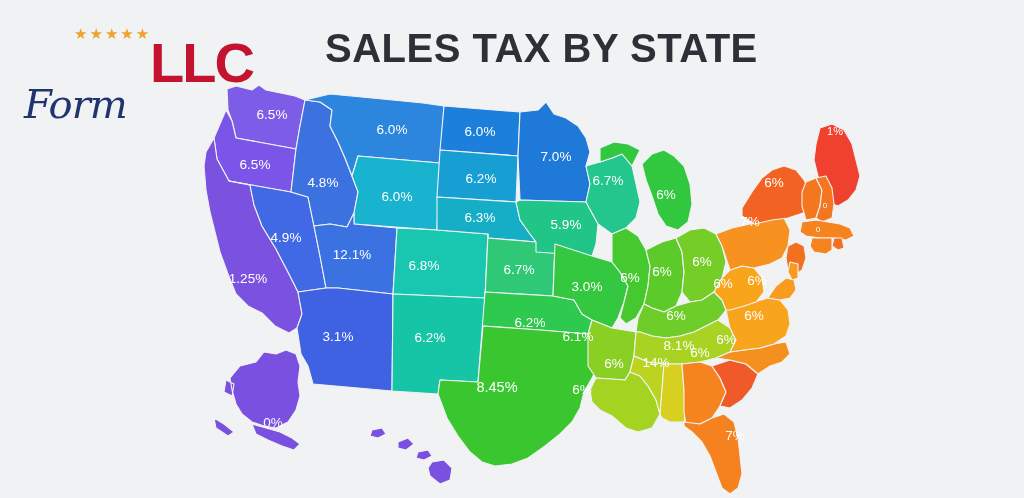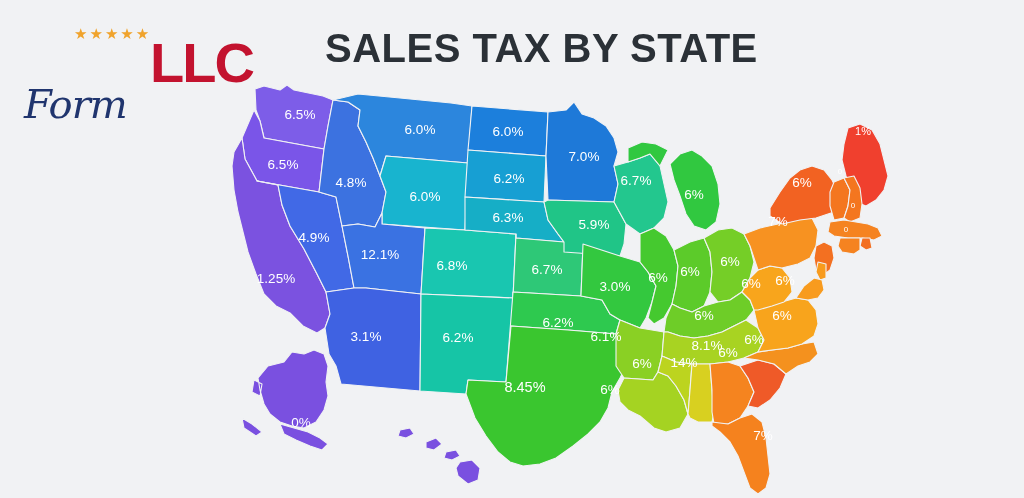--- a/index.html
+++ b/index.html
@@ -39,21 +39,21 @@
   }
 
   
   #title{
     position:absolute;left:325px;top:26px;
     font-size:40px;font-weight:bold;color:#2b3137;
     letter-spacing:0.5px;white-space:nowrap;
   }
 
   
-  #map-wrap{position:absolute;left:0;top:66px;width:880px;height:432px;margin-left:28px;}
+  #map-wrap{position:absolute;left:0;top:66px;width:880px;height:432px;}
   svg#usmap{display:block;width:1024px;height:432px;}
   svg#usmap path.state{stroke:#f1f2f4;stroke-width:1.1;stroke-linejoin:round;}
   svg#usmap text.lbl{
     font-family:"Liberation Sans", sans-serif;
     fill:#ffffff;font-size:13.5px;font-weight:normal;
     text-anchor:middle;dominant-baseline:middle;
     paint-order:stroke;
   }
   svg#usmap text.lbl.sm{font-size:11px;}
   svg#usmap text.lbl.xs{font-size:8px;}

